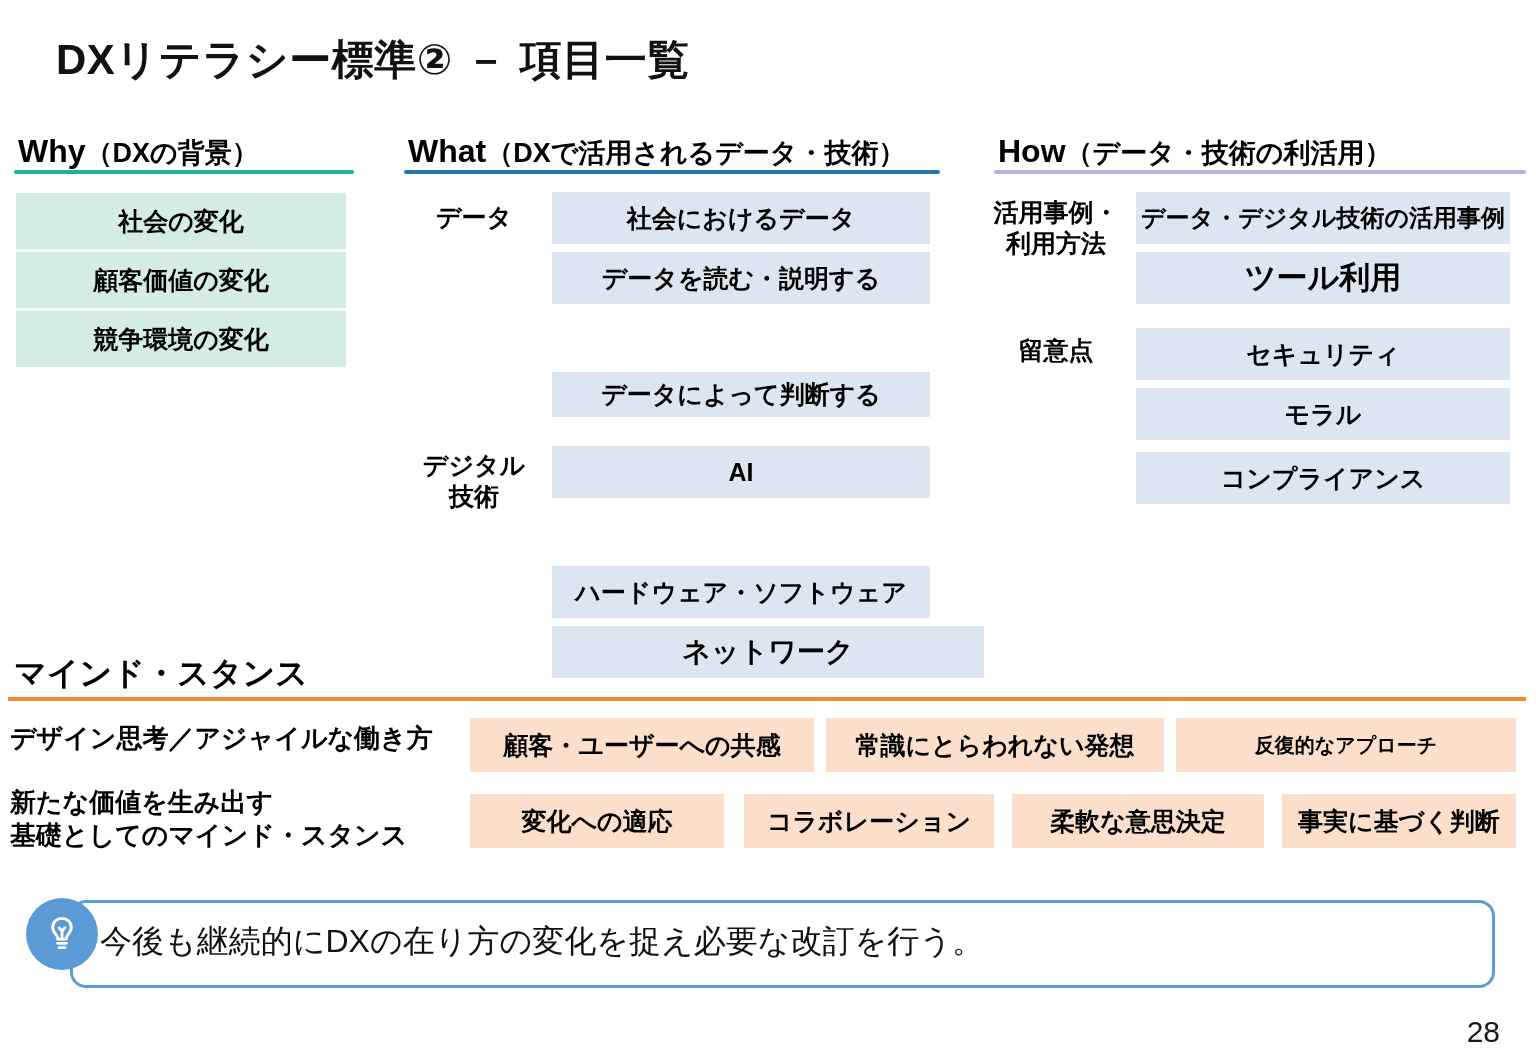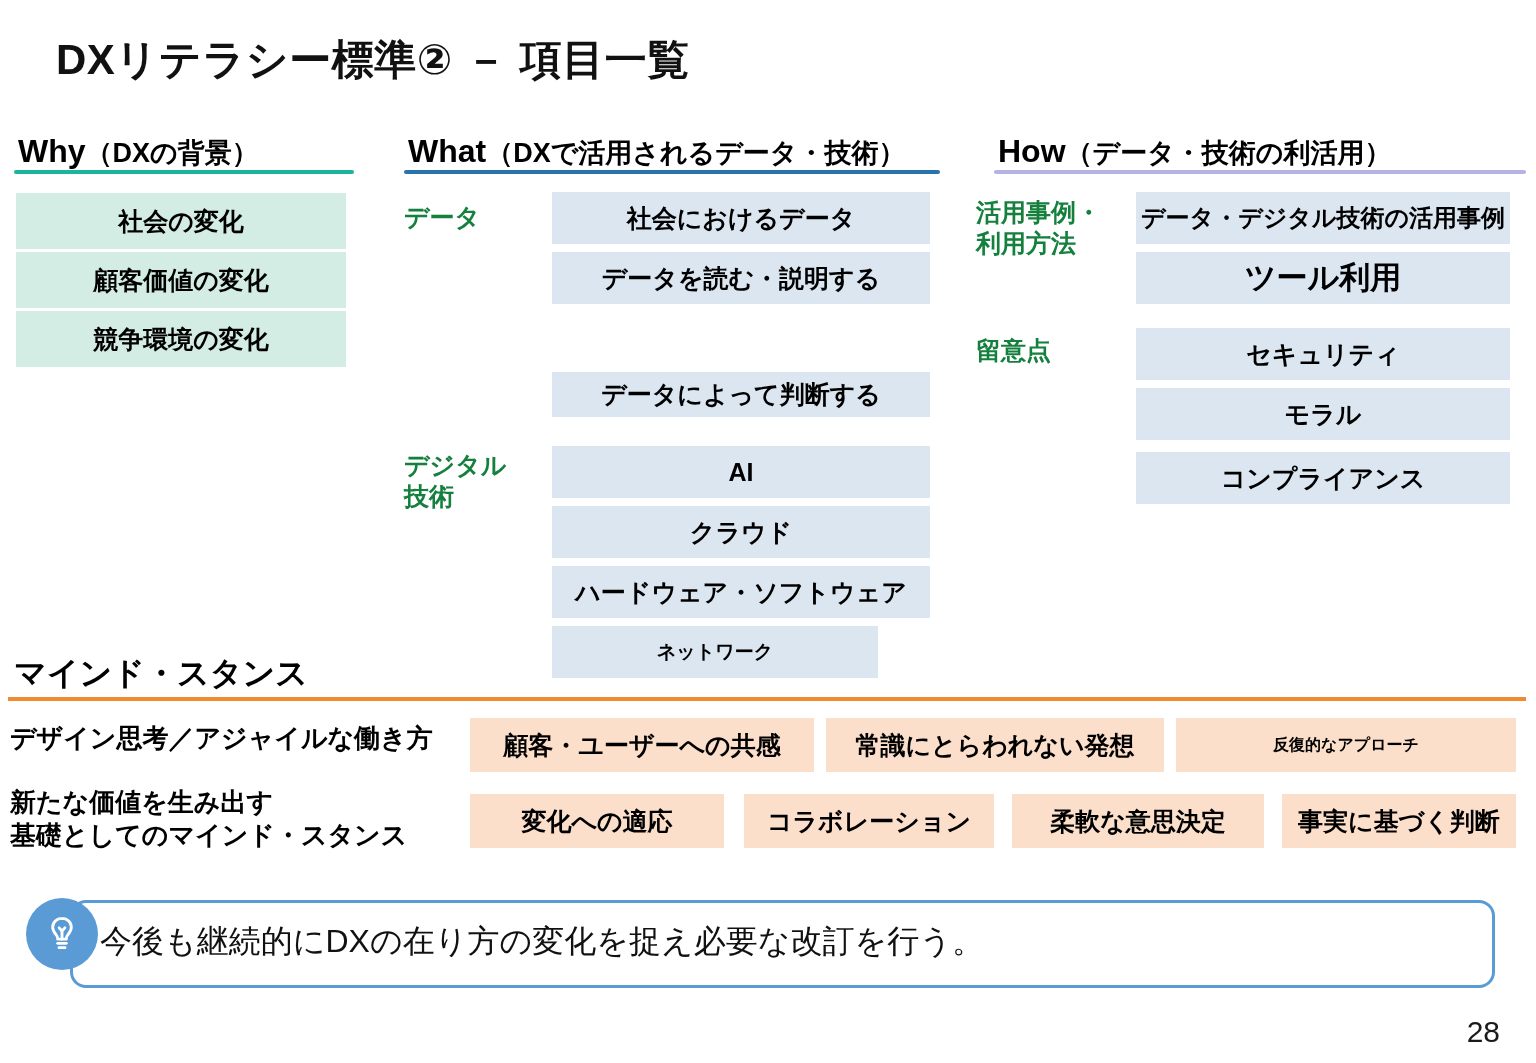--- a/index.html
+++ b/index.html
@@ -61,22 +61,22 @@
   }
   .chip-green { background: #d3ece4; }
   .chip-blue  { background: #dbe6f1; }
   .chip-peach { background: #fbdfcb; }
 
   .row-label {
     position: absolute;
     font-weight: bold;
     font-size: 25px;
     line-height: 1.22;
-    text-align: left;
-    color: #15803d;
+    text-align: center;
+    color: #000000;
     white-space: pre-line;
   }
 
   
   .band-title {
     position: absolute;
     left: 14px;
     top: 652px;
     font-size: 32px;
     font-weight: bold;
@@ -179,27 +179,24 @@
   <div class="chip chip-blue" style="left:552px; top:252px; width:378px; height:52px; font-size:25px;">
     <span>データを読む・説明する</span>
   </div>
   <div class="chip chip-blue" style="left:552px; top:372px; width:378px; height:45px; font-size:25px;">
     <span>データによって判断する</span>
   </div>
 
   <div class="chip chip-blue" style="left:552px; top:446px; width:378px; height:52px; font-size:25px;">
     <span>AI</span>
   </div>
-  <div class="chip chip-blue" style="left:552px; top:506px; width:378px; height:52px; font-size:25px;">
-    <span>クラウド</span>
-  </div>
   <div class="chip chip-blue" style="left:552px; top:566px; width:378px; height:52px; font-size:25px;">
     <span>ハードウェア・ソフトウェア</span>
   </div>
-  <div class="chip chip-blue" style="left:552px; top:626px; width:326px; height:52px; font-size:19px;">
+  <div class="chip chip-blue" style="left:552px; top:626px; width:432px; height:52px; font-size:28px;">
     <span>ネットワーク</span>
   </div>
 
   <div class="col-head" style="left:998px; top:133px;">
     <span class="head-en">How</span><span class="head-jp">（データ・技術の利活用）</span>
   </div>
   <div class="head-rule" style="left:994px; top:170px; width:532px; background:#b3b3e6;"></div>
 
   <div class="row-label" style="left:976px; top:197px; width:160px;">活用事例・
 利用方法</div>
@@ -228,21 +225,21 @@
   <div class="band-label" style="left:10px; top:722px;">デザイン思考／アジャイルな働き方</div>
   <div class="band-label" style="left:10px; top:786px;">新たな価値を生み出す
 基礎としてのマインド・スタンス</div>
 
   <div class="chip chip-peach" style="left:470px; top:718px; width:344px; height:54px; font-size:25px;">
     <span>顧客・ユーザーへの共感</span>
   </div>
   <div class="chip chip-peach" style="left:826px; top:718px; width:338px; height:54px; font-size:25px;">
     <span>常識にとらわれない発想</span>
   </div>
-  <div class="chip chip-peach" style="left:1176px; top:718px; width:340px; height:54px; font-size:16px;">
+  <div class="chip chip-peach" style="left:1176px; top:718px; width:340px; height:54px; font-size:20px;">
     <span>反復的なアプローチ</span>
   </div>
 
   <div class="chip chip-peach" style="left:470px; top:794px; width:254px; height:54px; font-size:25px;">
     <span>変化への適応</span>
   </div>
   <div class="chip chip-peach" style="left:744px; top:794px; width:250px; height:54px; font-size:25px;">
     <span>コラボレーション</span>
   </div>
   <div class="chip chip-peach" style="left:1012px; top:794px; width:252px; height:54px; font-size:25px;">

